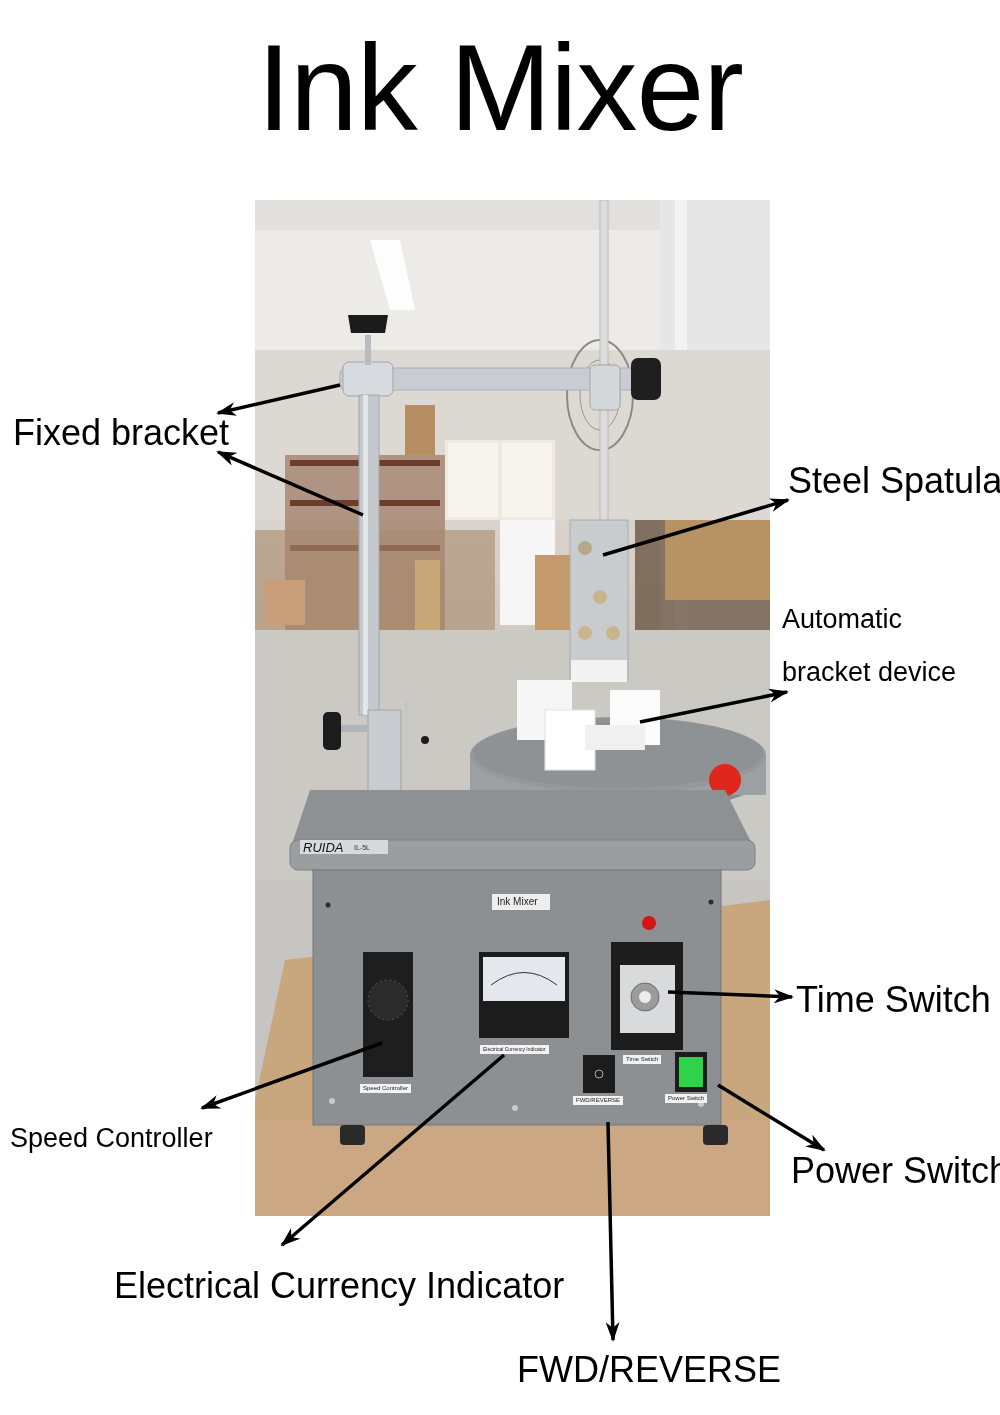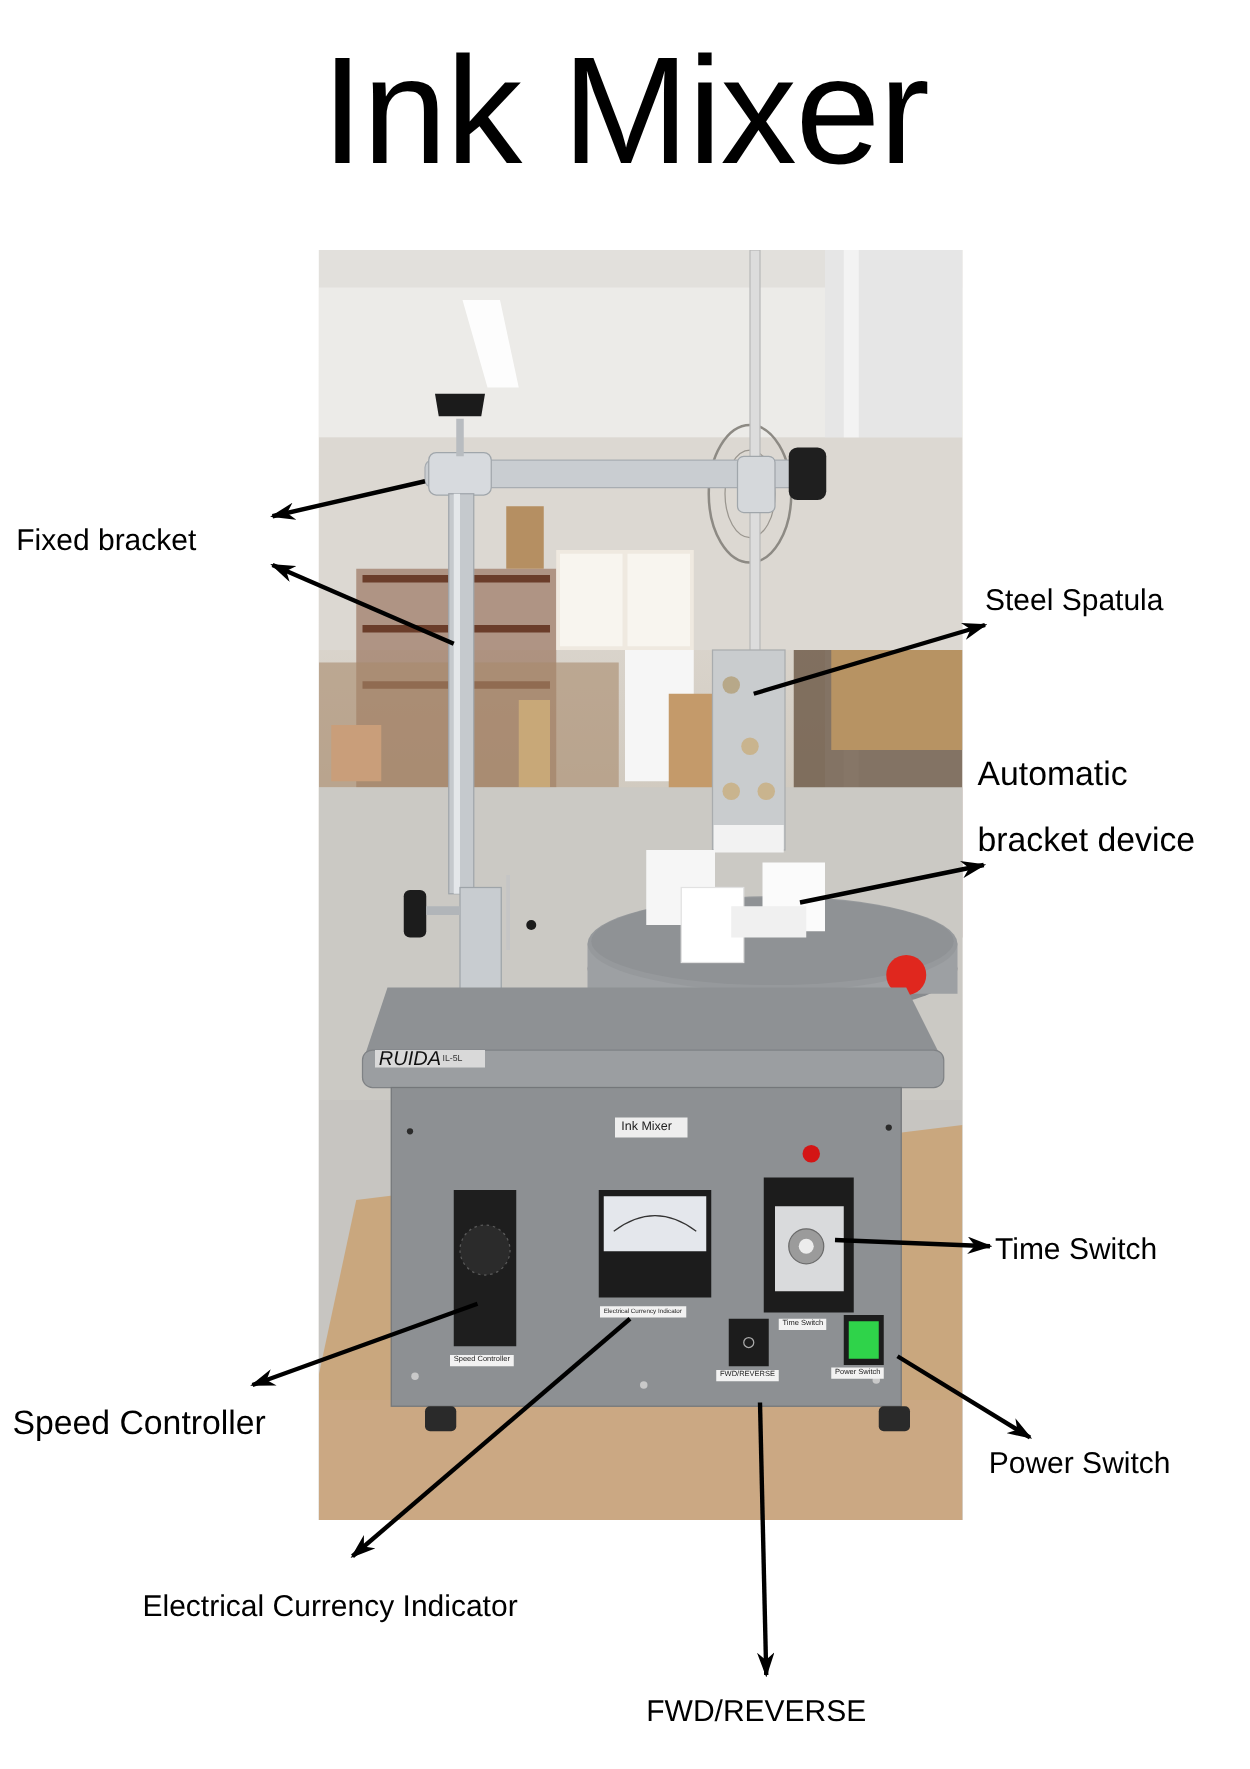--- a/index.html
+++ b/index.html
@@ -2,21 +2,21 @@
 <html><head>
 <meta charset="utf-8">
 <style>
   html, body { margin: 0; padding: 0; background: #ffffff; }
   body { width: 1000px; height: 1415px; position: relative; overflow: hidden;
          font-family: "Liberation Sans", sans-serif; color: #000; }
   .title { position: absolute; left: 0; top: 18px; width: 1000px; text-align: center;
            font-size: 122px; line-height: 140px; letter-spacing: -1px; }
   .photo { position: absolute; left: 255px; top: 200px; width: 515px; height: 1016px; overflow: hidden;
            background: linear-gradient(#e9e7e3 0%, #ded9d2 25%, #cfc8bd 45%, #c9c6c0 60%, #b9b5ae 100%); }
-  .callout { position: absolute; font-size: 24px; line-height: 34px; white-space: nowrap; }
+  .callout { position: absolute; font-size: 36px; line-height: 34px; white-space: nowrap; }
   .arrows { position: absolute; left: 0; top: 0; width: 1000px; height: 1415px; pointer-events: none; }
   .panel-label { position: absolute; background: #f2f2f2; color: #222; font-size: 6px; line-height: 9px;
                  padding: 0 3px; white-space: nowrap; }
 </style>
 </head>
 <body>
 
 <div class="title">Ink Mixer</div>
 
 <div class="photo">
@@ -127,21 +127,21 @@
     <rect x="424" y="857" width="24" height="30" fill="#2fd34a"></rect>
 
     <circle cx="73" cy="705" r="2.5" fill="#2b2b2b"></circle>
     <circle cx="456" cy="702" r="2.5" fill="#2b2b2b"></circle>
     <circle cx="77" cy="901" r="3" fill="#c9c9c9"></circle>
     <circle cx="260" cy="908" r="3" fill="#c9c9c9"></circle>
     <circle cx="446" cy="904" r="3" fill="#c9c9c9"></circle>
   </svg>
 
   
-  <div class="panel-label" style="left:45px; top:641px; font-size:16px; line-height:13px; background:transparent; color:#111; font-style:italic;text-align:center;">RUIDA</div>
+  <div class="panel-label" style="left:45px; top:641px; font-size:13px; line-height:13px; background:transparent; color:#111; font-style:italic;text-align:center;">RUIDA</div>
   <div class="panel-label" style="left:96px; top:643px; font-size:7px; background:transparent; color:#333;">IL-5L</div>
   <div class="panel-label" style="left:239px; top:696px; font-size:10px; line-height:12px; background:#eeeeee;">Ink Mixer</div>
   <div class="panel-label" style="left:105px; top:884px;">Speed Controller</div>
   <div class="panel-label" style="left:225px; top:845px; font-size:5px;">Electrical Currency Indicator</div>
   <div class="panel-label" style="left:368px; top:855px;">Time Switch</div>
   <div class="panel-label" style="left:318px; top:896px;">FWD/REVERSE</div>
   <div class="panel-label" style="left:410px; top:894px;">Power Switch</div>
 </div>
 
 <svg class="arrows" viewBox="0 0 1000 1415">

